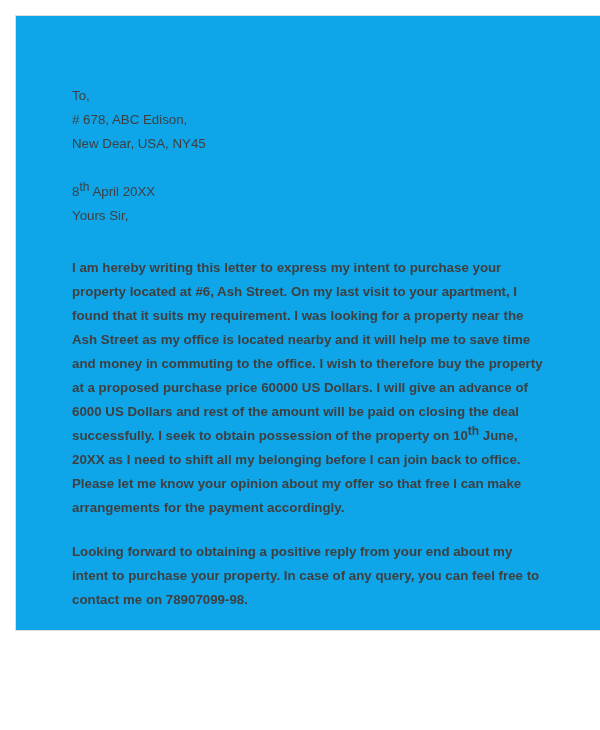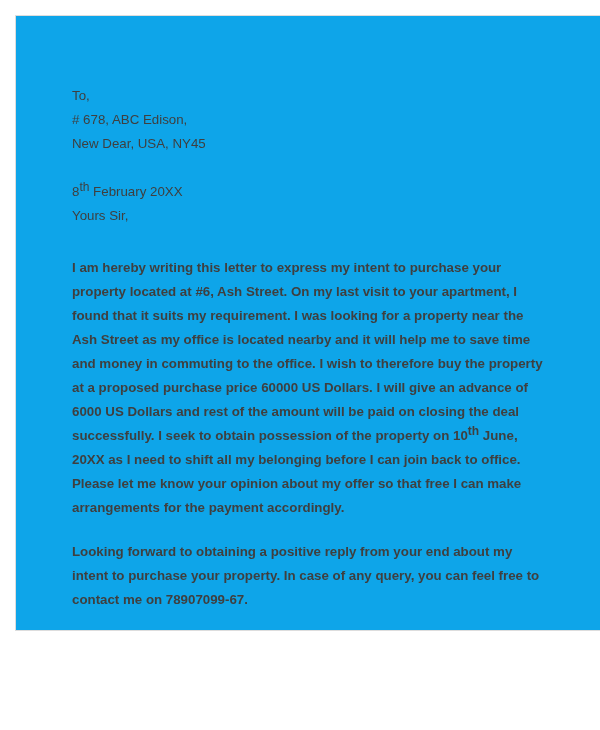--- a/index.html
+++ b/index.html
@@ -72,31 +72,31 @@
   <div class="letter-body">
 
     <div class="block">
       <span class="addr-line">To,</span>
       <span class="addr-line"># 678, ABC Edison,</span>
       <span class="addr-line">New Dear, USA, NY45</span>
     </div>
 
     <div class="spacer-md"></div>
 
-    <div class="block"><span>8</span><sup>th</sup><span> February 20XX</span></div>
+    <div class="block"><span>8</span><sup>th</sup><span> April 20XX</span></div>
 
     <div class="block">Yours Sir,</div>
 
     <div class="spacer-lg"></div>
 
     <p class="para"><span>I am hereby writing this letter to express my intent to purchase your property located at #6, Ash Street. On my last visit to your apartment, I found that it suits my requirement. I was looking for a property near the Ash Street as my office is located nearby and it will help me to save time and money in commuting to the office. I wish to therefore buy the property at a proposed purchase price 60000 US Dollars. I will give an advance of 6000 US Dollars and rest of the amount will be paid on closing the deal successfully. I seek to obtain possession of the property on </span><span>10</span><sup>th</sup><span> June, 20XX as I need to shift all my belonging before I can join back to office.</span></p>
 
     <p class="para">Please let me know your opinion about my offer so that free I can make arrangements for the payment accordingly.</p>
 
     <div class="spacer-sm"></div>
 
-    <p class="para">Looking forward to obtaining a positive reply from your end about my intent to purchase your property. In case of any query, you can feel free to contact me on 78907099-67.</p>
+    <p class="para">Looking forward to obtaining a positive reply from your end about my intent to purchase your property. In case of any query, you can feel free to contact me on 78907099-98.</p>
 
     <div class="spacer-md"></div>
 
 
   </div>
 </div>
 
 </body></html>

